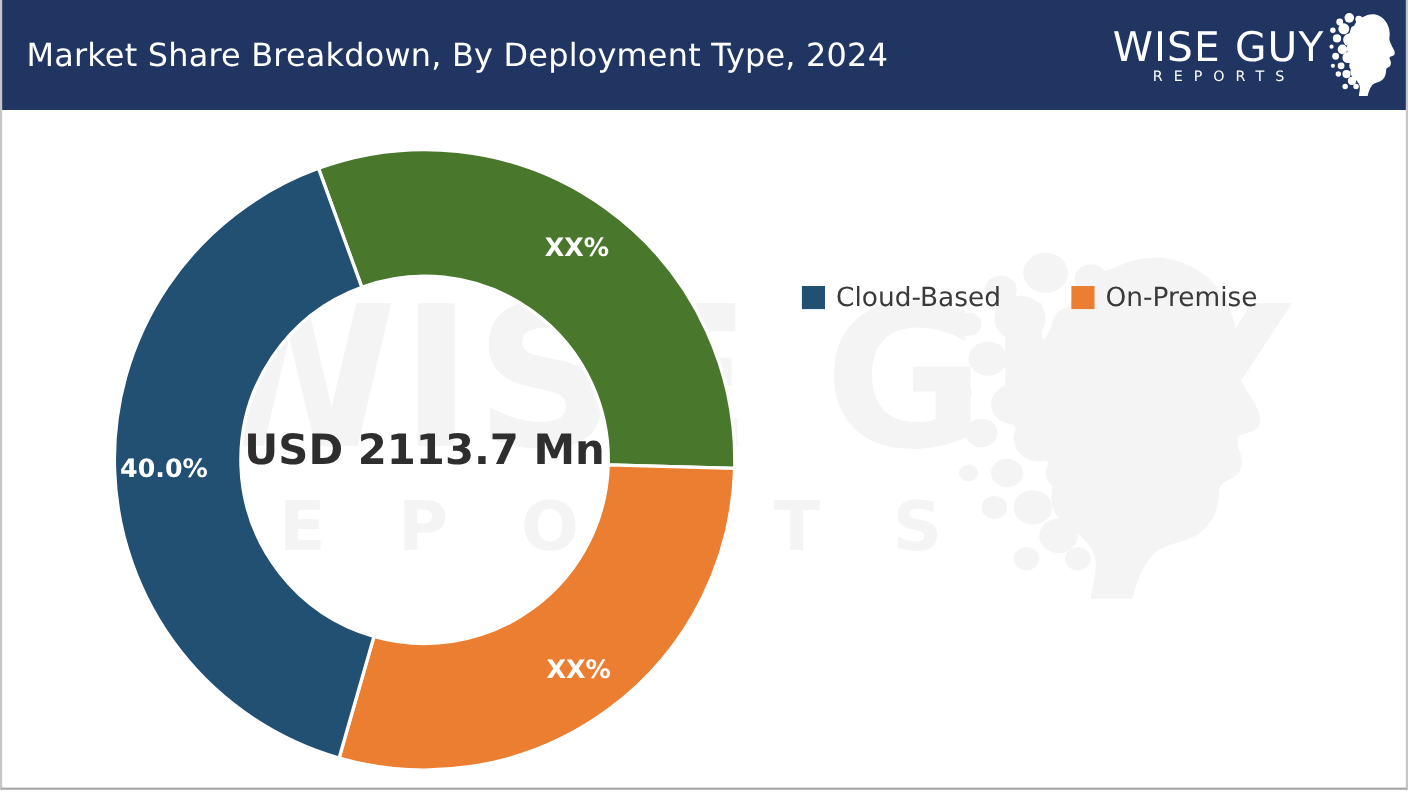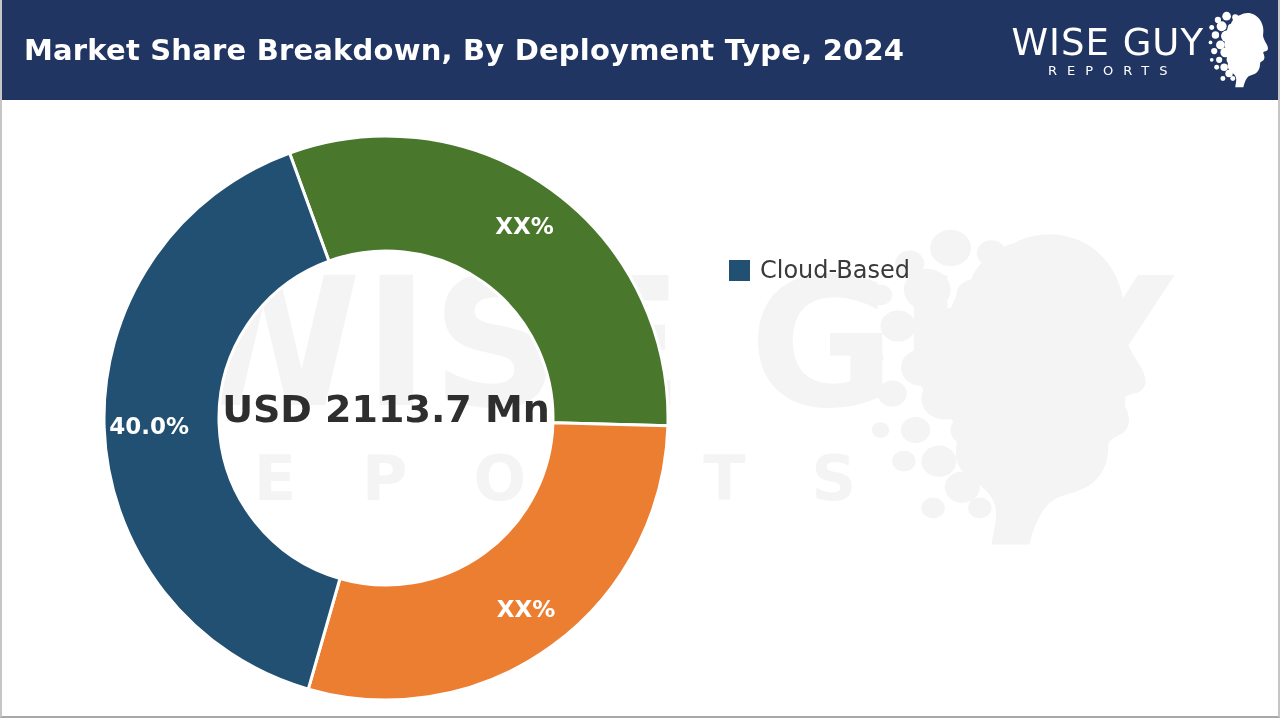--- a/index.html
+++ b/index.html
@@ -12,21 +12,21 @@
     position:absolute;left:0;top:0;width:1276px;height:716px;
     border-left:2px solid #c6c6c6;border-right:2px solid #c6c6c6;border-bottom:2px solid #a8a8a8;
     pointer-events:none;z-index:5;
   }
   
   .header{
     position:absolute;left:0;top:0;width:1280px;height:100px;
     background:#213562;display:flex;align-items:center;z-index:3;
   }
   .header h1{
-    margin:0 0 0 24px;font-size:29px;font-weight:bold;color:#ffffff;letter-spacing:0.2px;
+    margin:0 0 0 24px;font-size:29px;font-weight:normal;color:#ffffff;letter-spacing:0.2px;
   }
   .logo{
     position:absolute;right:10px;top:6px;height:88px;display:flex;align-items:center;
   }
   .logo-text{display:flex;flex-direction:column;align-items:center;margin-right:4px;}
   .logo-line1{color:#fff;font-size:37px;font-weight:400;letter-spacing:1px;line-height:1;}
   .logo-line2{color:#fff;font-size:13px;font-weight:400;letter-spacing:10px;text-indent:10px;margin-top:3px;line-height:1;}
   .logo-face{width:62px;height:81px;fill:#ffffff;}
   
   .content{
@@ -141,14 +141,18 @@
         <text x="63.1" y="308.3" class="slice-label">40.0%</text>
       </g>
     <text class="center-label" x="300" y="291">USD 2113.7 Mn</text>
   </svg>
 
   <ul class="legend">
     <li class="legend-item">
       <span class="swatch" style="background: rgb(33, 80, 115);"></span>
       <span class="legend-label">Cloud-Based</span>
     </li>
+    <li class="legend-item">
+      <span class="swatch" style="background: rgb(236, 126, 50);"></span>
+      <span class="legend-label">On-Premise</span>
+    </li>
   </ul>
 </main>
 
 </body></html>

